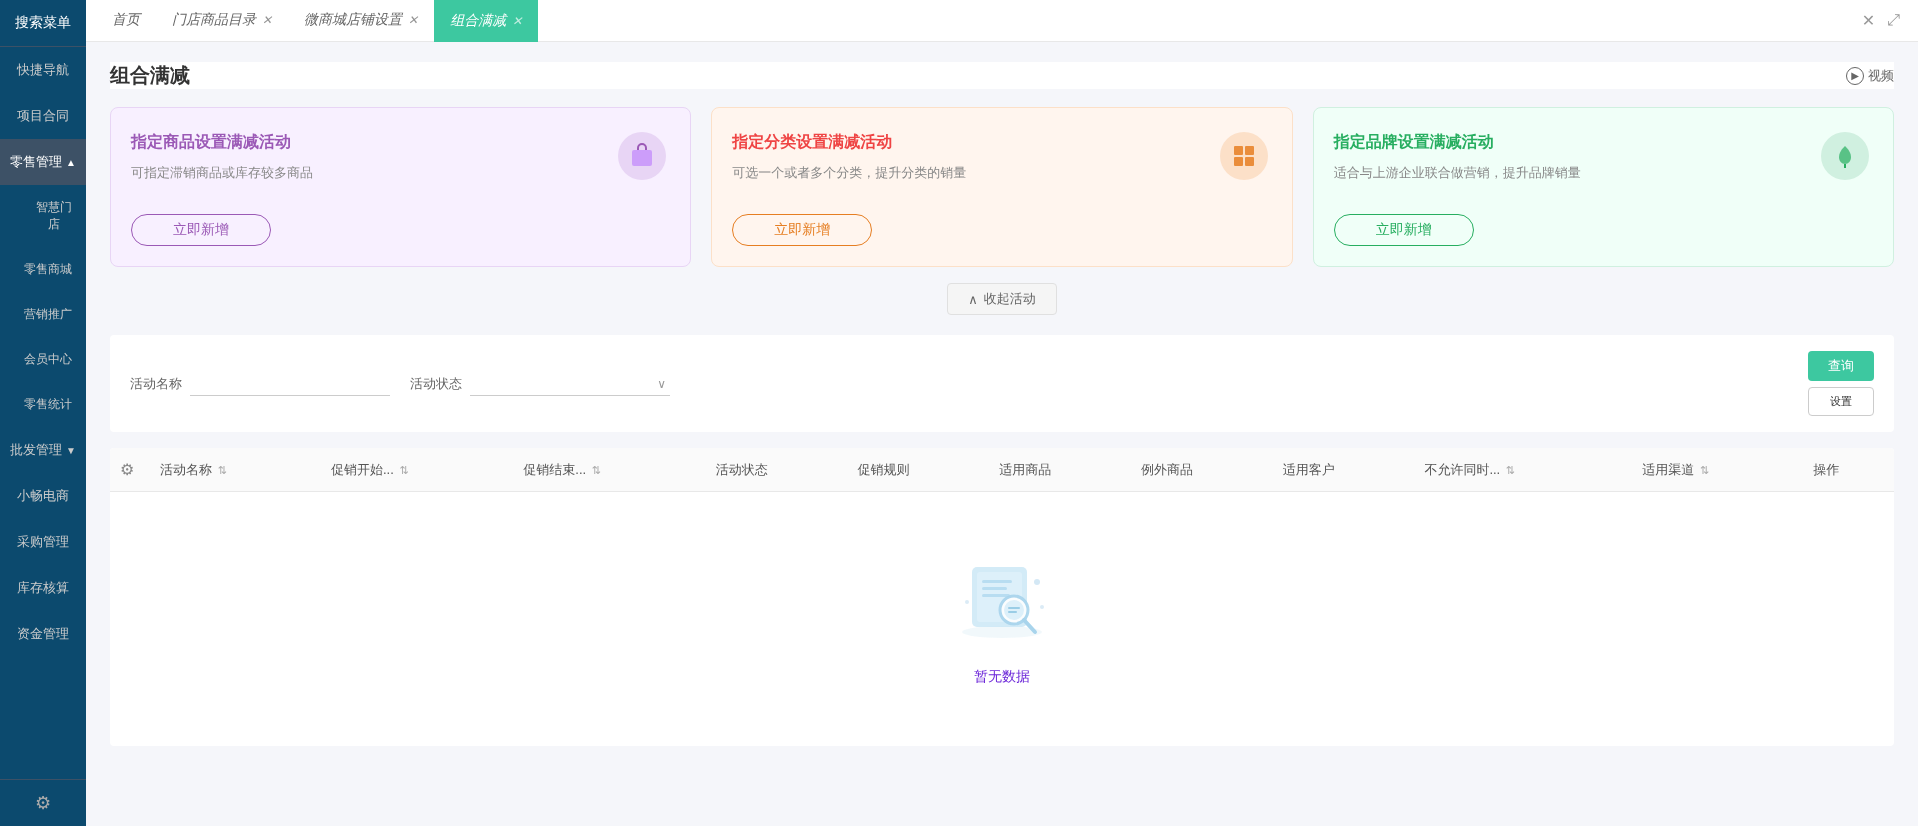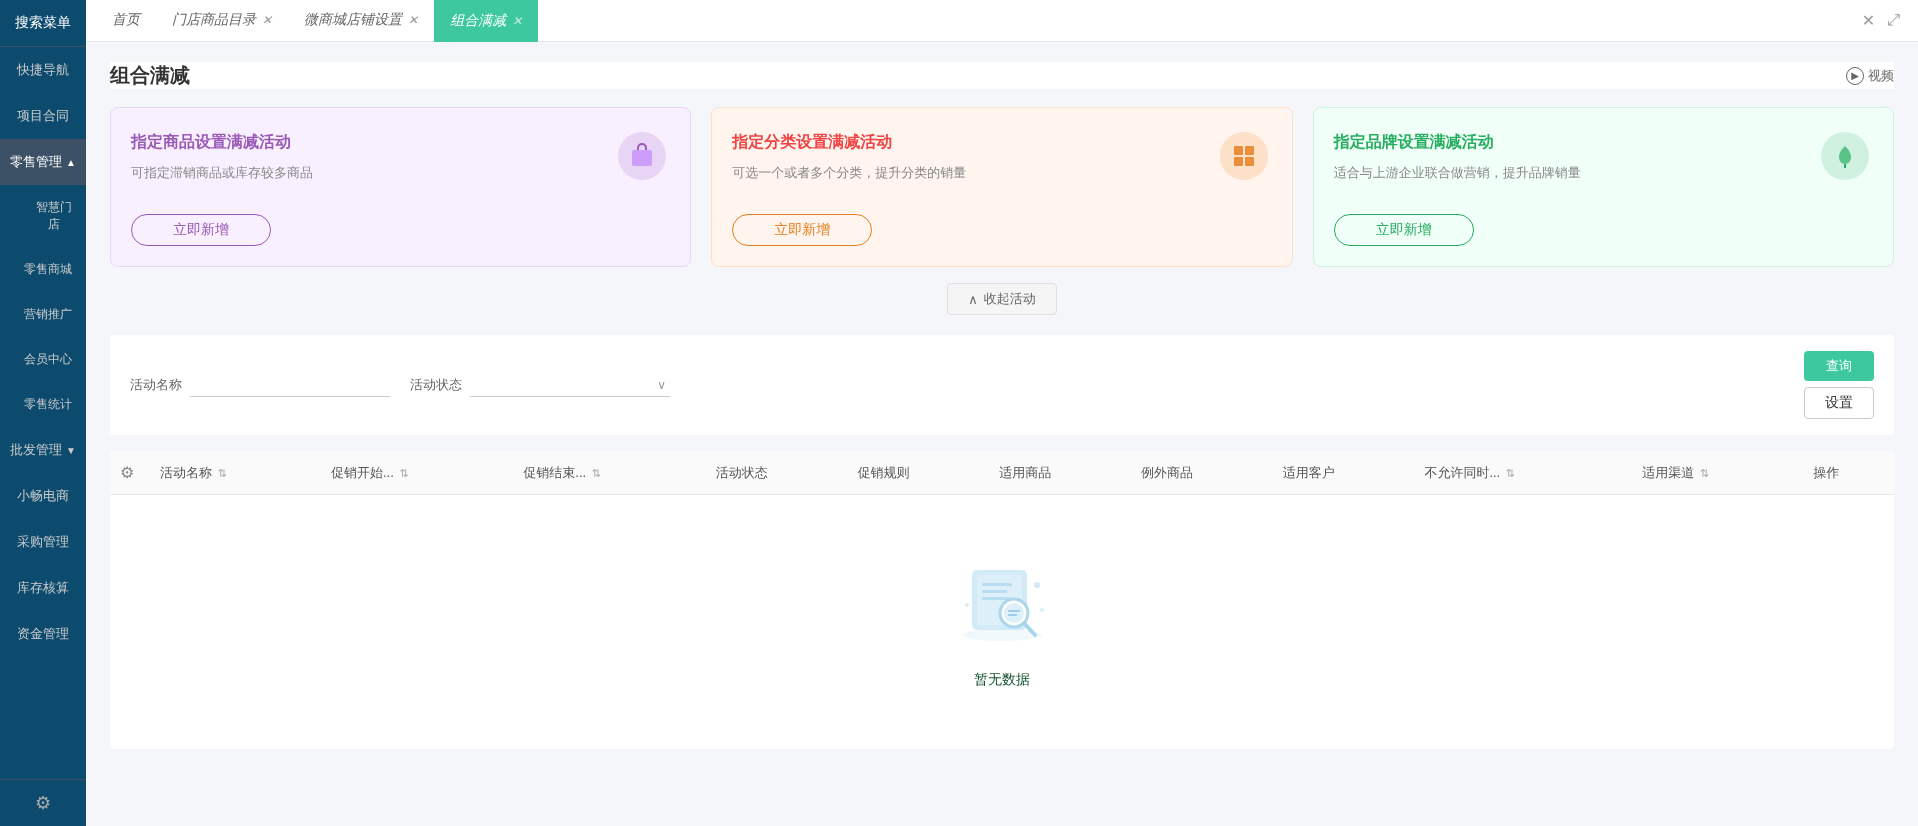--- a/index.html
+++ b/index.html
@@ -264,21 +264,21 @@
       cursor: pointer;
       font-size: 13px;
     }
     .btn-set {
       background: #fff;
       color: #333;
       border: 1px solid #ccc;
       border-radius: 4px;
       padding: 6px 20px;
       cursor: pointer;
-      font-size: 14px;
+      font-size: 11px;
     }
     .filter-btns {
       display: flex;
       flex-direction: column;
       gap: 6px;
     }
 
     
     .table-wrapper {
       background: #fff;
@@ -303,21 +303,21 @@
     .data-table .th-gear { width: 40px; }
     .empty-state {
       padding: 60px 20px;
       text-align: center;
     }
     .empty-icon {
       width: 120px;
       height: 100px;
       margin: 0 auto 16px;
     }
-    .empty-text { color: #14532d; font-size: 14px; }
+    .empty-text { color: #6d28d9; font-size: 14px; }
 
     
     .empty-svg { width: 120px; height: 90px; }
   </style>
 </head>
 <body>
 
 <nav class="sidebar">
   <div class="sidebar-search">
     <span>搜索菜单</span>

